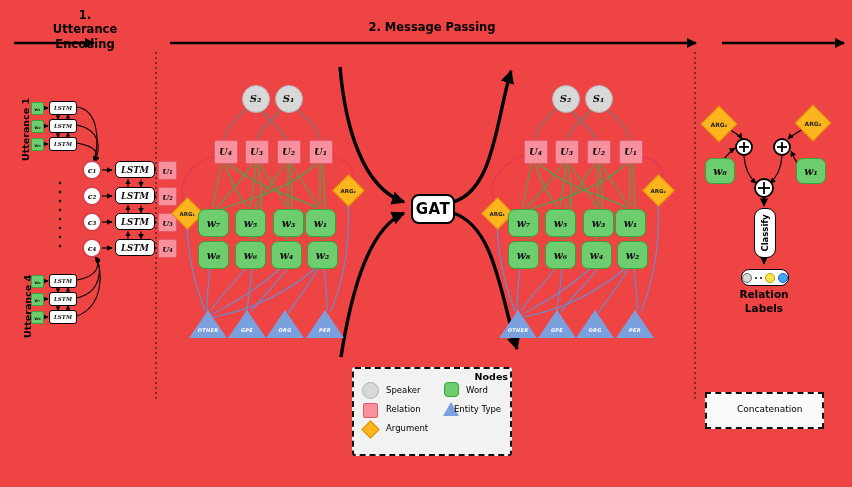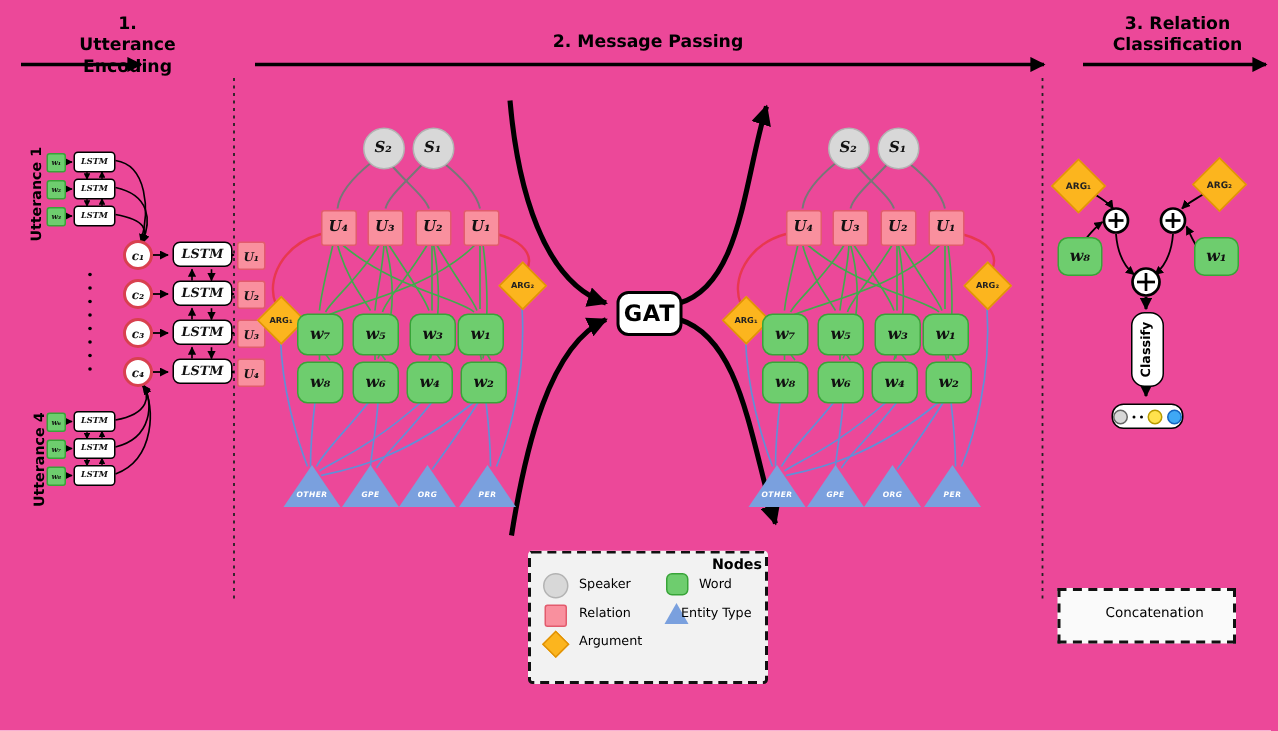--- a/index.html
+++ b/index.html
@@ -1,16 +1,16 @@
 <!DOCTYPE html>
 <html style="--gray_fill: #d8d8d8; --gray_border: #b3b3b3; --pink_fill: #f9909e; --pink_border: #e25b6d; --green_fill: #6ecd6e; --green_border: #38a438; --orange_fill: #fcb51e; --orange_border: #e09206; --blue_fill: #7aa0de; --blue_border: #4d7cc9; --edge_gray: #777777; --edge_red: #e8384f; --edge_green: #41ab4d; --edge_blue: #6090d8; --yellow_dot: #ffe24d; --blue_dot: #3fa8f5;"><head>
 <meta charset="utf-8">
 <style>
   html,body{margin:0;padding:0;background:#fff}
-  #fig{position:relative;width:852px;height:487px;background:#ec4899;font-family:"DejaVu Sans",sans-serif;overflow:hidden}
+  #fig{position:relative;width:852px;height:487px;background:#ef4444;font-family:"DejaVu Sans",sans-serif;overflow:hidden}
   .abs{position:absolute}
   svg{position:absolute;left:0;top:0}
   .sec-title{font-weight:bold;font-size:11.5px;line-height:1.25;text-align:center;color:#000}
   .serif{font-family:"DejaVu Serif",serif;font-style:italic;font-weight:bold;color:#111}
   .flexc{display:flex;align-items:center;justify-content:center}
   .speaker{border-radius:50%;background:var(--gray_fill);border:1px solid var(--gray_border);font-size:10px}
   .ubox{background:var(--pink_fill);border:1px solid var(--pink_border);border-radius:2px;font-size:10px}
   .wbox{background:var(--green_fill);border:1px solid var(--green_border);border-radius:7px;font-size:10.5px}
   .dmd{background:var(--orange_fill);border:1.5px solid var(--orange_border);transform:rotate(45deg)}
   .dlab{transform:rotate(-45deg);font-size:5.5px;font-weight:bold;color:#222;font-family:"DejaVu Sans",sans-serif;font-style:normal}
@@ -201,21 +201,20 @@
         <path d="M 118,208 C 101,230 86,243 81,252" fill="none" stroke="#6090d8" stroke-width="1.1"></path>
         <path d="M 149,208 C 131,236 123,246 118,253" fill="none" stroke="#6090d8" stroke-width="1.1"></path>
         <path d="M 154,208 C 156,225 157,239 157,251" fill="none" stroke="#6090d8" stroke-width="1.1"></path>
         <path d="M 178,145 C 181,192 169,232 161,251" fill="none" stroke="#6090d8" stroke-width="1.1"></path>
         <path d="M 146,208 C 100,246 62,253 44,257" fill="none" stroke="#6090d8" stroke-width="1.1"></path>
       </g>
   </svg>
 
   <div class="abs sec-title" style="left:45px;top:8px;width:80px">1. Utterance Encoding</div>
   <div class="abs sec-title" style="left:332px;top:20px;width:200px">2. Message Passing</div>
-  <div class="abs sec-title" style="left:740px;top:8px;width:90px">3. Relation Classification</div>
 
   <div class="abs vlab" style="left:-10px;top:124px;width:70px">Utterance 1</div>
   <div class="abs vlab" style="left:-8px;top:301px;width:70px">Utterance 4</div>
 
   <div class="abs wmini serif flexc" style="left:31px;top:102px;width:11px;height:11px">w₁</div>
   <div class="abs wmini serif flexc" style="left:31px;top:120px;width:11px;height:11px">w₂</div>
   <div class="abs wmini serif flexc" style="left:31px;top:138px;width:11px;height:11px">w₃</div>
   <div class="abs lstm-mini serif flexc" style="left:49px;top:101px;width:26px;height:12px">LSTM</div>
   <div class="abs lstm-mini serif flexc" style="left:49px;top:119px;width:26px;height:12px">LSTM</div>
   <div class="abs lstm-mini serif flexc" style="left:49px;top:137px;width:26px;height:12px">LSTM</div>
@@ -253,20 +252,21 @@
   <div class="abs classify flexc" style="left:754px;top:208px;width:20px;height:48px">
       <span class="rot">Classify</span>
     </div>
   <div class="abs pill" style="left:741px;top:269px;width:46px;height:15px">
     <span class="pdot" style="background:var(--gray_fill);border:1px solid #666"></span>
     <span class="tinydot"></span>
     <span class="tinydot"></span>
     <span class="pdot" style="background:var(--yellow_dot);border:1px solid #b89b00"></span>
     <span class="pdot" style="background:var(--blue_dot);border:1px solid #1565c0"></span>
   </div>
+  <div class="abs" style="left:729px;top:288px;width:70px;text-align:center;font-weight:bold;font-size:10.5px;line-height:1.3">Relation Labels</div>
 
   <div class="abs concat-box" style="left:705px;top:392px;width:115px;height:33px"></div>
   <div class="abs" style="left:737px;top:404px;font-size:9px;color:#000">Concatenation</div>
 
   <div class="abs legend-box" style="left:352px;top:367px;width:156px;height:85px"></div>
   <div class="abs leg-title" style="left:352px;top:371px;width:156px">Nodes</div>
   <div class="abs speaker" style="left:362px;top:382px;width:15px;height:15px"></div>
   <div class="abs leg-label" style="left:386px;top:385px">Speaker</div>
   <div class="abs ubox" style="left:363px;top:403px;width:13px;height:13px"></div>
   <div class="abs leg-label" style="left:386px;top:404px">Relation</div>

